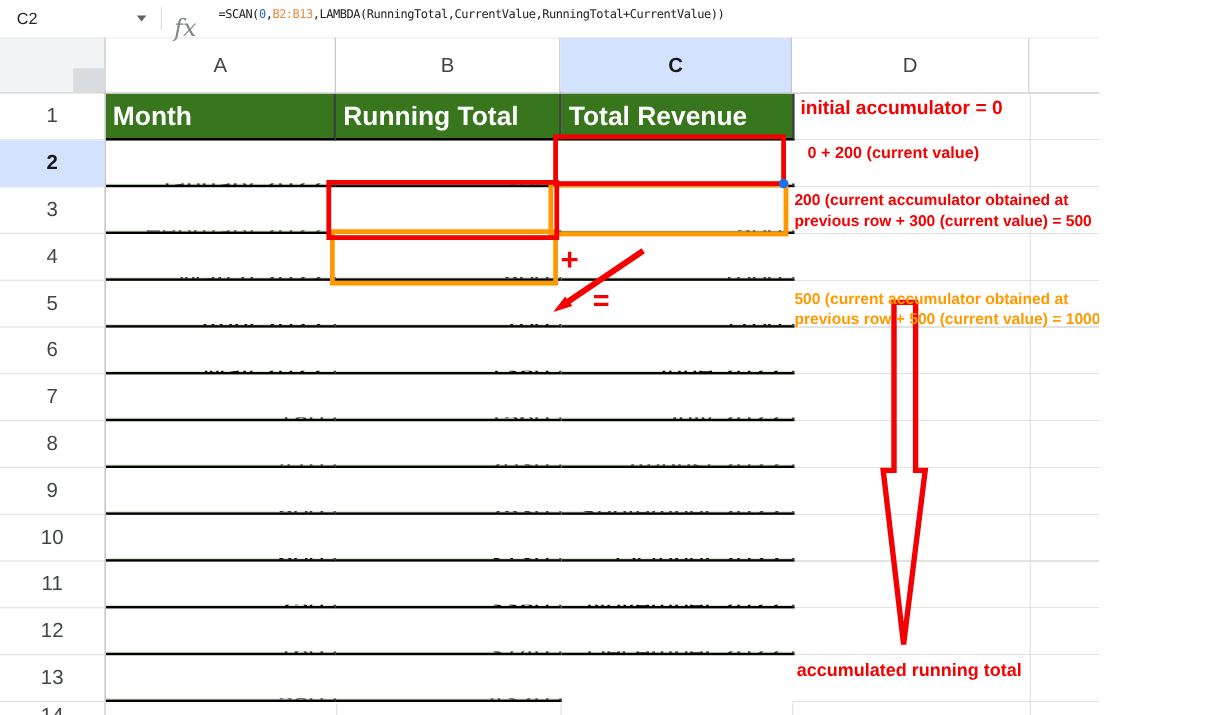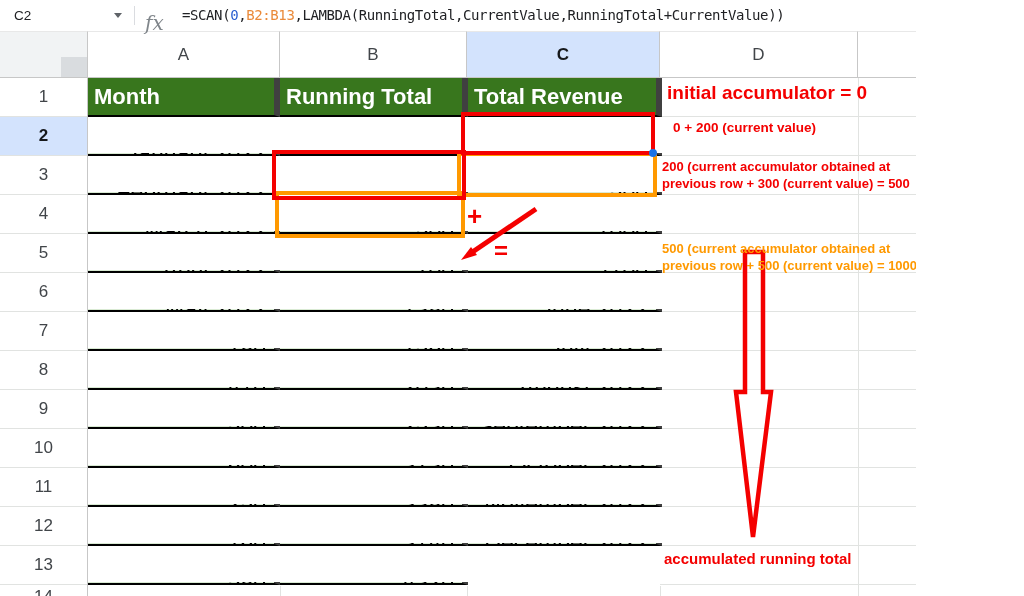--- a/index.html
+++ b/index.html
@@ -11,21 +11,21 @@
   
   .formula-bar { position:absolute; left:0; top:0; width:1024px; height:31px; background:#fff; z-index:8; }
   .name-box { position:absolute; left:0; top:0; width:106px; height:31px; line-height:31px;
               padding-left:14px; font-size:13.5px; color:#202124; }
   .name-caret { position:absolute; left:114px; top:13px; width:0; height:0;
                 border:4.5px solid transparent; border-top:5.5px solid #5f6368; }
   .fb-divider { position:absolute; left:134px; top:6px; width:1px; height:19px; background:#dadce0; }
   .fx { position:absolute; left:145px; top:11px; font-family:"DejaVu Serif", serif;
         font-style:italic; font-size:20px; color:#80868b; }
   .formula-text { position:absolute; left:182px; top:7px; font-family:"DejaVu Sans Mono", monospace;
-                  font-size:14px; letter-spacing:-0.4px; white-space:pre; color:#202124; }
+                  font-size:10px; letter-spacing:-0.4px; white-space:pre; color:#202124; }
   
   .col-headers { position:absolute; left:0; top:31px; width:1024px; height:47px; display:flex; z-index:2; }
   .corner { width:88px; height:47px; background:#f1f3f4; border-right:1px solid #c7c7c7;
             border-bottom:1px solid #c7c7c7; border-top:1px solid #e8e8e8; position:relative; }
   .corner::after { content:""; position:absolute; right:0; bottom:0; width:26px; height:20px; background:#d9dcdf; }
   .col-h { height:47px; display:flex; align-items:center; justify-content:center;
            background:#fff; border-right:1px solid #c7c7c7; border-bottom:1px solid #c7c7c7;
            border-top:1px solid #e8e8e8; font-size:17px; color:#414549; }
   .col-h.sel { background:var(--sel-blue); color:#16181b; font-weight:700; }
   
@@ -38,37 +38,37 @@
   
   .grid-right { position:absolute; left:660px; top:78px; width:364px; height:518px; z-index:0;
     background:repeating-linear-gradient(to bottom, transparent 0, transparent 38px, #e1e3e1 38px, #e1e3e1 39px); }
   .vline-de { position:absolute; left:858px; top:78px; width:1px; height:518px; background:#e1e3e1; z-index:0; }
   .vstub { position:absolute; top:586px; width:1px; height:10px; background:#e1e3e1; z-index:0; }
   .vstub.s1 { left:280px; } .vstub.s2 { left:467px; } .vstub.s3 { left:660px; }
   
   .sheet-table { position:absolute; left:86px; top:76px; z-index:1;
                  display:grid; grid-template-columns:192px 188px 194px; grid-auto-rows:39px;
                  border-left:2px solid #000; border-top:2px solid #000; }
-  .cell { border-right:6px solid #404040; border-bottom:2px solid #000; display:flex; align-items:center;
+  .cell { border-right:2px solid #404040; border-bottom:2px solid #000; display:flex; align-items:center;
           font-size:23px; overflow:hidden; white-space:nowrap; }
   .cell.th { background:var(--green-dark); color:#fff; font-weight:700; font-size:22px;
              justify-content:flex-start; padding-left:6px; }
   .cell.td { background:var(--green-light); color:#000; justify-content:flex-end; padding-right:8px;margin-top:36px; }
   
   .abox { position:absolute; background:transparent; }
   .box-c2 { left:461px; top:112px; width:194px; height:43px; border:4px solid var(--red); z-index:4; }
   .box-b3 { left:272px; top:150px; width:194px; height:50px; border:4px solid var(--red); z-index:4; }
   .box-c3 { left:457px; top:152px; width:200px; height:45px; border:4px solid var(--orange); z-index:3; }
   .box-b4 { left:275px; top:191px; width:190px; height:47px; border:4px solid var(--orange); z-index:3; }
   .fill-handle { position:absolute; left:649px; top:149px; width:8px; height:8px; border-radius:50%;
                  background:var(--handle-blue); z-index:6; }
   
   .ann { position:absolute; font-weight:700; color:var(--red); z-index:5; white-space:nowrap; }
   .ann.orange { color:var(--orange);margin-top:46px; }
-  .ann-initial { left:667px; top:82px;  font-size:19px; }
+  .ann-initial { left:667px; top:82px;  font-size:16px; }
   .ann-step1   { left:673px; top:120px; font-size:13.5px; }
   .ann-l1 { left:662px; top:159px; font-size:13px; }
   .ann-l2 { left:662px; top:176px; font-size:13px; }
   .ann-l3 { left:662px; top:195px; font-size:13px; }
   .ann-l4 { left:662px; top:212px; font-size:13px; }
   .ann-acc { left:664px; top:550px; font-size:15px; }
   .plus   { left:467px; top:203px; font-size:26px; line-height:1; }
   .equals { left:494px; top:239px; font-size:24px; line-height:1; }
   
   .overlay { position:absolute; left:0; top:0; width:1024px; height:596px; z-index:4; pointer-events:none; }

